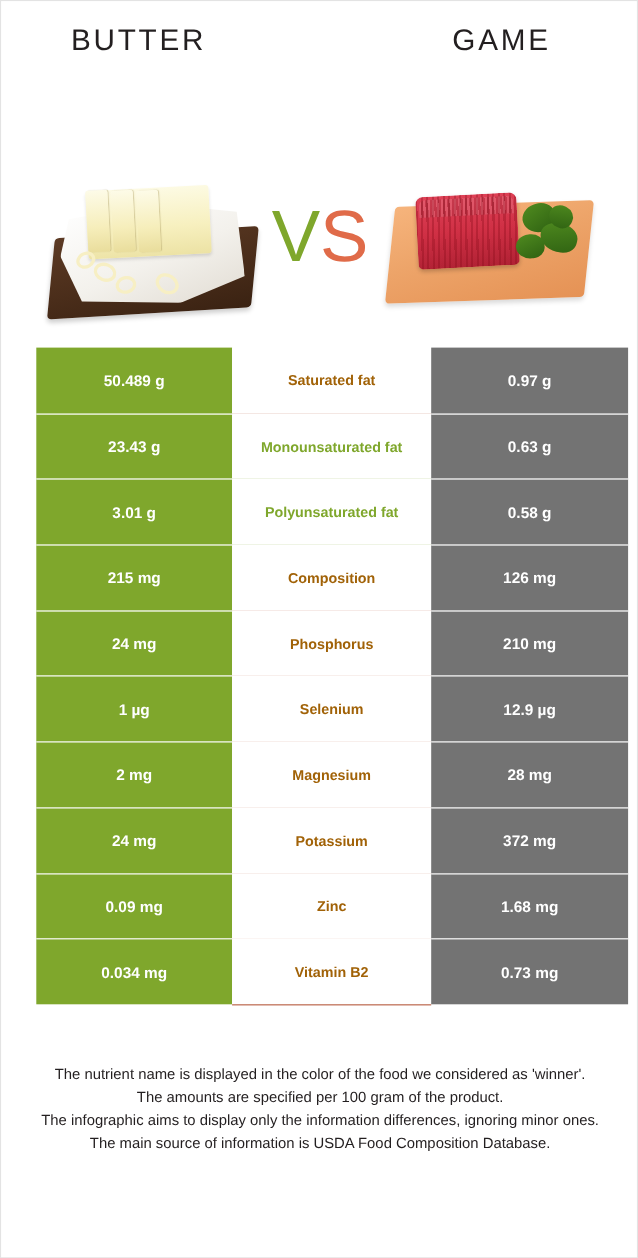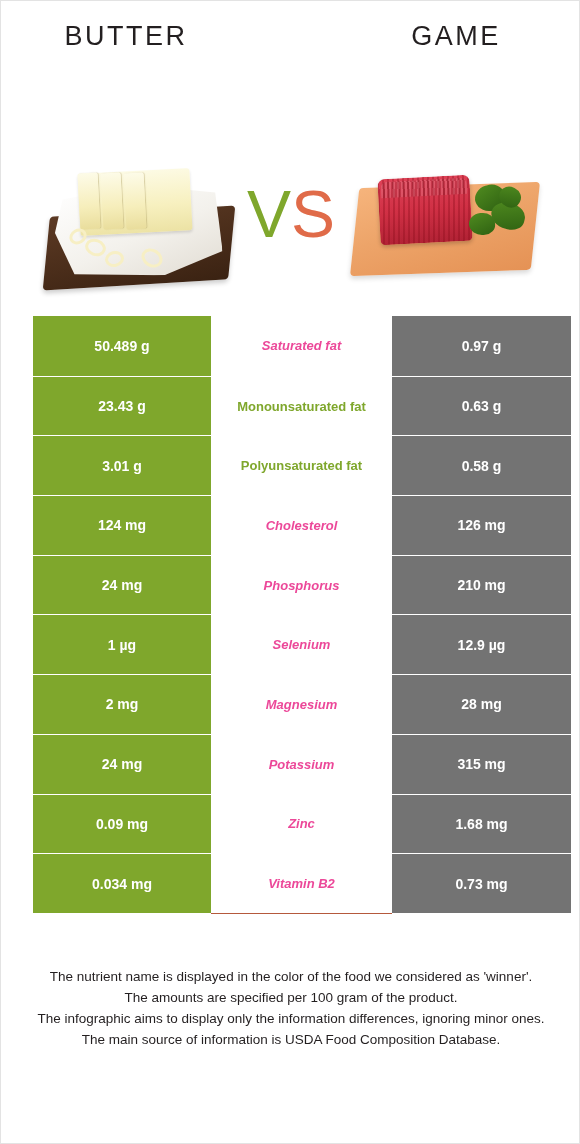--- a/index.html
+++ b/index.html
@@ -238,21 +238,21 @@
   }
   
   .row .rule {
     position: absolute;
     left: 178px;
     bottom: -1px;
     width: 181px;
     height: 1px;
   }
   .mid.win-green { color: #7fa72c; }
-  .mid.win-red   { color: #ec4899; font-style: italic; }
+  .mid.win-red   { color: #a16207; }
   .rule.win-green { background: #7fa72c; }
   .rule.win-red   { background: #b5593c; }
 
   
   .footnote {
     position: absolute;
     left: 30px;
     top: 965px;
     width: 520px;
     text-align: center;
@@ -314,22 +314,22 @@
         <div class="cell right">0.63 g</div>
         <div class="rule win-green"></div>
       </div>
       <div class="row">
         <div class="cell left">3.01 g</div>
         <div class="cell mid win-green">Polyunsaturated fat</div>
         <div class="cell right">0.58 g</div>
         <div class="rule win-green"></div>
       </div>
       <div class="row">
-        <div class="cell left">124 mg</div>
-        <div class="cell mid win-red">Cholesterol</div>
+        <div class="cell left">215 mg</div>
+        <div class="cell mid win-red">Composition</div>
         <div class="cell right">126 mg</div>
         <div class="rule win-red"></div>
       </div>
       <div class="row">
         <div class="cell left">24 mg</div>
         <div class="cell mid win-red">Phosphorus</div>
         <div class="cell right">210 mg</div>
         <div class="rule win-red"></div>
       </div>
       <div class="row">
@@ -340,21 +340,21 @@
       </div>
       <div class="row">
         <div class="cell left">2 mg</div>
         <div class="cell mid win-red">Magnesium</div>
         <div class="cell right">28 mg</div>
         <div class="rule win-red"></div>
       </div>
       <div class="row">
         <div class="cell left">24 mg</div>
         <div class="cell mid win-red">Potassium</div>
-        <div class="cell right">315 mg</div>
+        <div class="cell right">372 mg</div>
         <div class="rule win-red"></div>
       </div>
       <div class="row">
         <div class="cell left">0.09 mg</div>
         <div class="cell mid win-red">Zinc</div>
         <div class="cell right">1.68 mg</div>
         <div class="rule win-red"></div>
       </div>
       <div class="row">
         <div class="cell left">0.034 mg</div>

